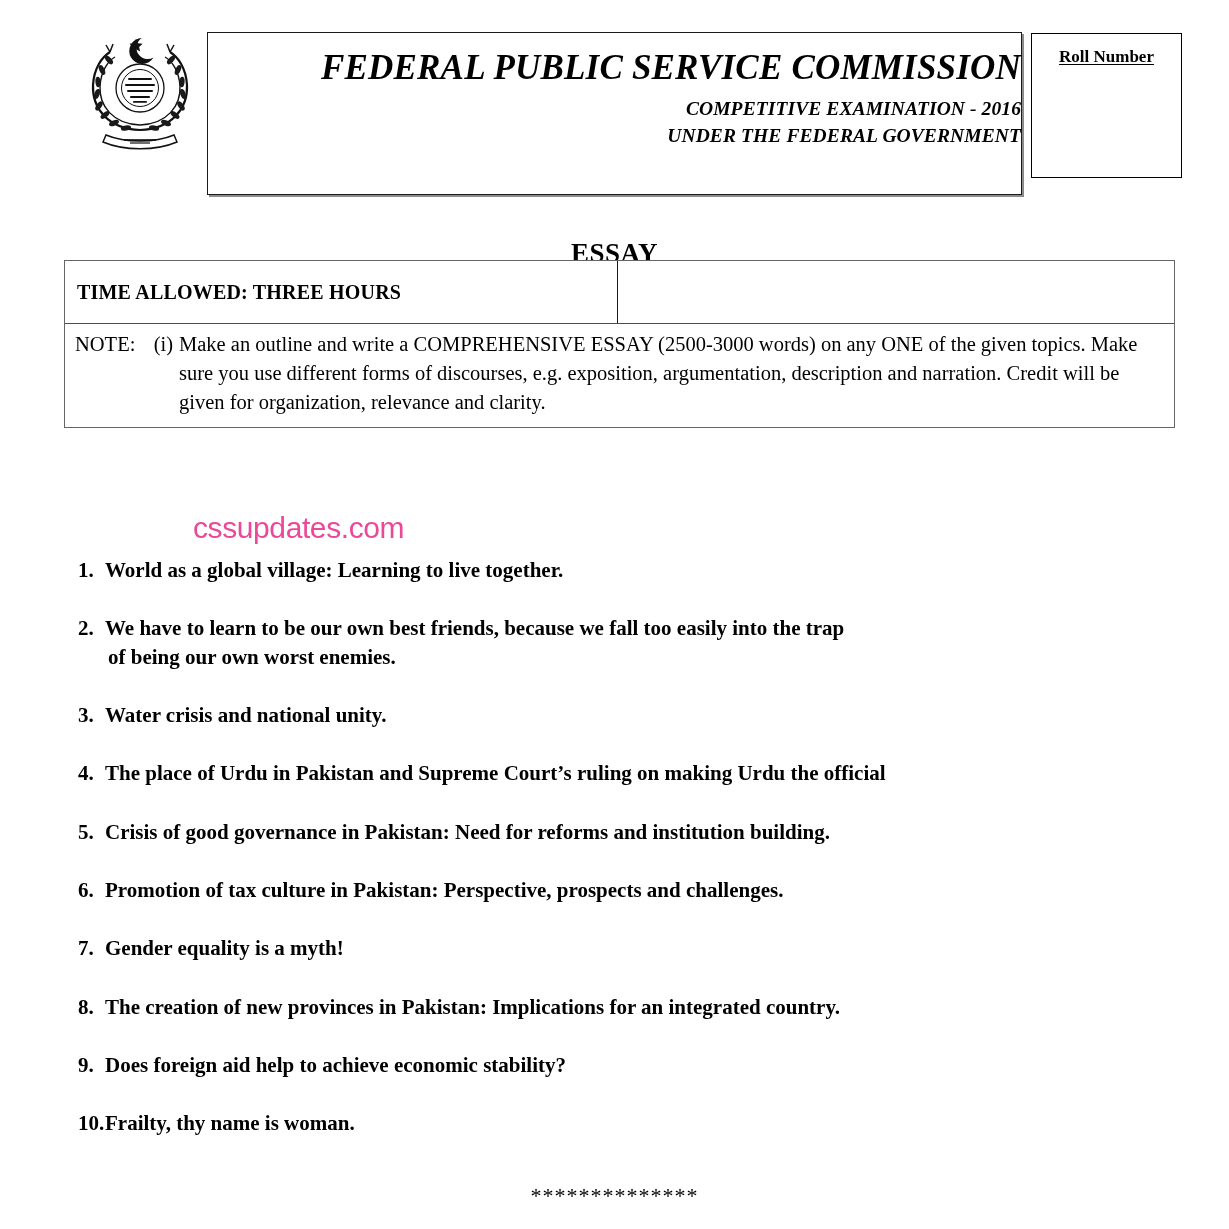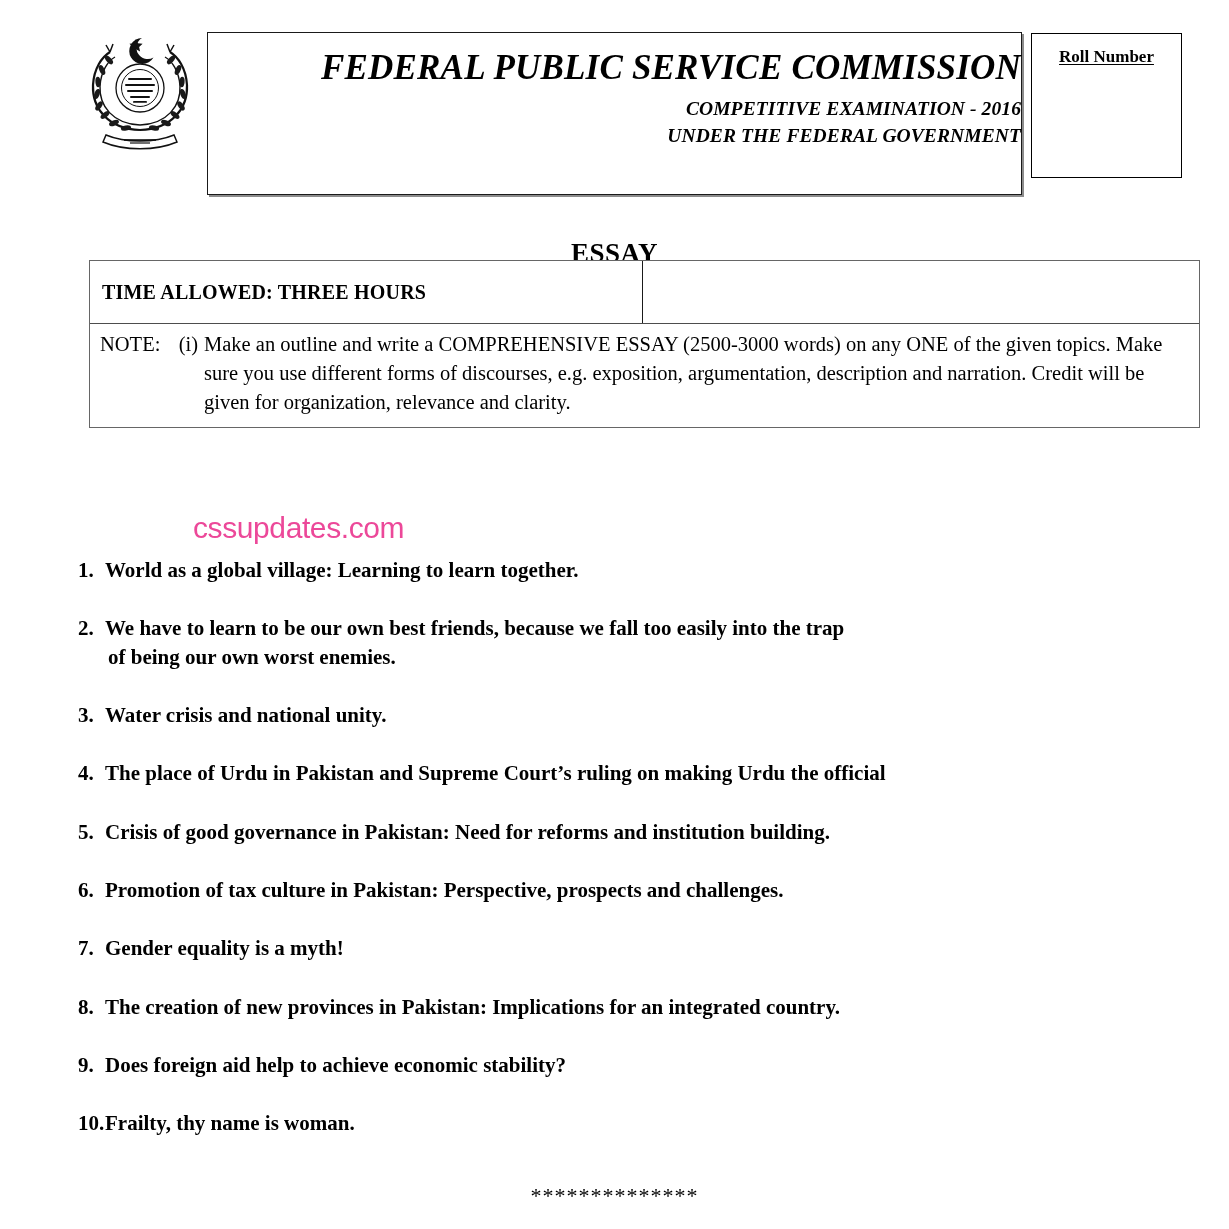--- a/index.html
+++ b/index.html
@@ -94,21 +94,21 @@
     font-weight: bold;
     letter-spacing: 0.5px;
     text-decoration: underline;
     text-underline-offset: 4px;
     margin-top: 28px;
   }
 
   
   .info-table {
     position: absolute;
-    left: 89px;
+    left: 64px;
     top: 260px;
     width: 1111px;
     border: 1.5px solid #666;
     box-sizing: border-box;
     background: #fff;
   }
   .info-row-top {
     display: flex;
     border-bottom: 1.5px solid #4d4d4d;
     height: 62px;
@@ -299,21 +299,21 @@
         <span class="note-body">Make an outline and write a COMPREHENSIVE  ESSAY (2500-3000 words) on any ONE of the given topics.  Make sure you use different forms of discourses, e.g. exposition, argumentation, description and narration.  Credit will be given for organization, relevance and clarity.</span>
       </div>
     </div>
   </div>
 
   <div class="watermark" style="color: #ec4899;">cssupdates.com</div>
 
   <div class="topics">
     <div class="topic">
       <span class="topic-num">1.</span>
-      <span class="topic-text"><span>World as a global village: Learning to learn together.</span></span>
+      <span class="topic-text"><span>World as a global village: Learning to live together.</span></span>
     </div>
     <div class="topic">
       <span class="topic-num">2.</span>
       <span class="topic-text"><span>We have to learn to be our own best friends, because we fall too easily into the trap</span><span class="cont">of being our own worst enemies.</span></span>
     </div>
     <div class="topic">
       <span class="topic-num">3.</span>
       <span class="topic-text"><span>Water crisis and national unity.</span></span>
     </div>
     <div class="topic">

